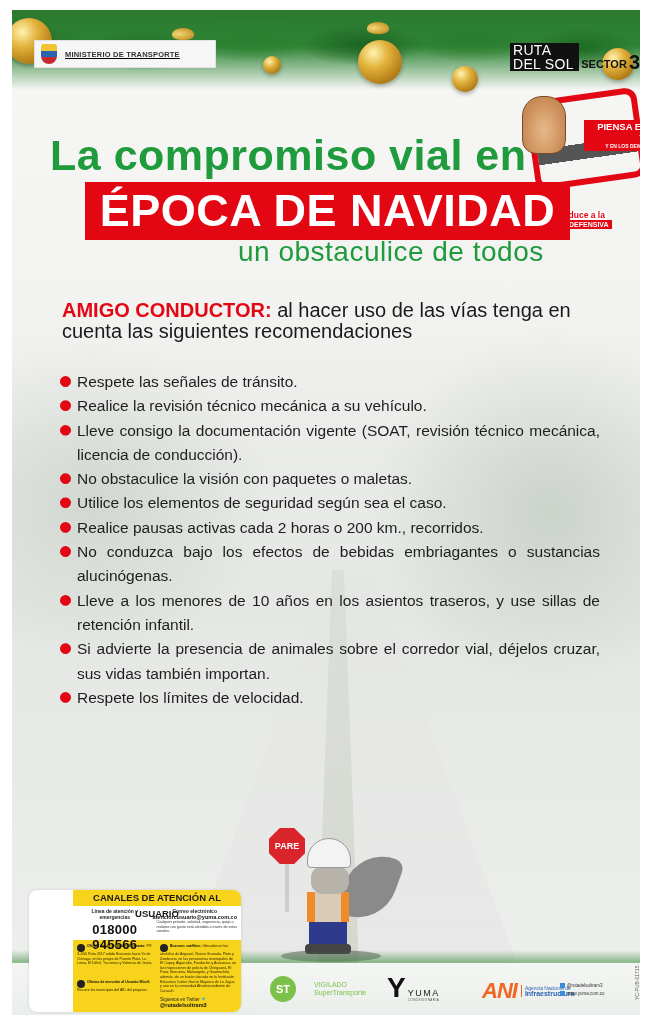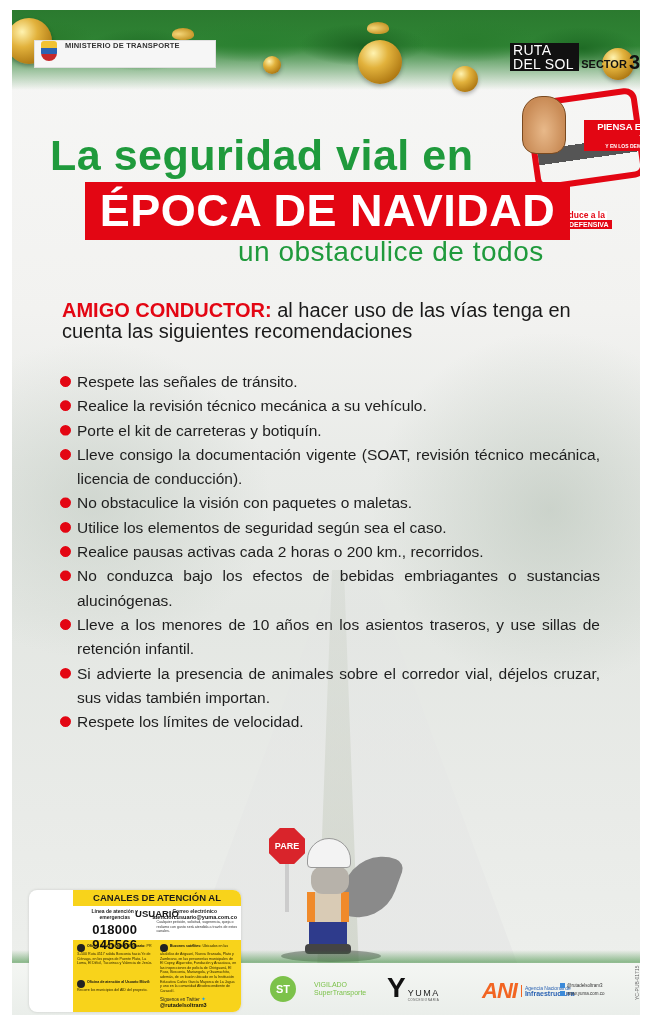--- a/index.html
+++ b/index.html
@@ -53,21 +53,21 @@
   .bow {
     position: absolute; width: 22px; height: 12px;
     background: radial-gradient(ellipse at 30% 50%, #f5d77a, #c99a2c 70%);
     border-radius: 50% 50% 40% 40%;
   }
 
   
   .ministerio {
     position: absolute; left: 22px; top: 30px; width: 182px; height: 28px;
     background: #f6f6f6; border: 1px solid #e0e0e0;
-    display: flex; align-items: flex-start; gap: 8px; padding-left: 6px;
+    display: flex; align-items: center; gap: 8px; padding-left: 6px; text-decoration: underline;
   }
   .coat { width: 16px; height: 20px; border-radius: 3px 3px 8px 8px;
     background: linear-gradient(180deg, #f1c232 0 35%, #2b63b3 35% 65%, #c6292b 65% 100%); }
   .ministerio span { font-size: 7.5px; font-weight: bold; color: #333; letter-spacing: 0.2px; }
 
   
   .ruta {
     position: absolute; left: 490px; top: 33px; display: flex; align-items: flex-end; gap: 2px;
   }
   .ruta .rds { background: #111; color: #fff; font-weight: normal; font-size: 14px; padding: 0 3px; line-height: 14px; letter-spacing: 0.3px; margin-left: 8px; }
@@ -239,34 +239,33 @@
     <div class="piensa">
       <span>PIENSA EN TI</span>
       <small>Y EN LOS DEMÁS</small>
     </div>
     <div class="conduce">
       <span class="c1">Conduce a la</span>
       <span class="c2">DEFENSIVA</span>
     </div>
   </div>
 
-  <div class="title1">La seguridad vial en</div>
+  <div class="title1">La compromiso vial en</div>
   <div class="title2">
     <span>ÉPOCA DE NAVIDAD</span>
   </div>
   <div class="title3">un obstaculice de todos</div>
 
   <div class="intro">
     <b>AMIGO CONDUCTOR:</b><span> al hacer uso de las vías tenga en cuenta las siguientes recomendaciones</span>
   </div>
 
   <ul class="recs">
     <li><span class="dot"></span><span>Respete las señales de tránsito.</span></li>
     <li><span class="dot"></span><span>Realice la revisión técnico mecánica a su vehículo.</span></li>
-    <li><span class="dot"></span><span>Porte el kit de carreteras y botiquín.</span></li>
     <li><span class="dot"></span><span>Lleve consigo la documentación vigente (SOAT, revisión técnico mecánica, licencia de conducción).</span></li>
     <li><span class="dot"></span><span>No obstaculice la visión con paquetes o maletas.</span></li>
     <li><span class="dot"></span><span>Utilice los elementos de seguridad según sea el caso.</span></li>
     <li><span class="dot"></span><span>Realice pausas activas cada 2 horas o 200 km., recorridos.</span></li>
     <li><span class="dot"></span><span>No conduzca bajo los efectos de bebidas embriagantes o sustancias alucinógenas.</span></li>
     <li><span class="dot"></span><span>Lleve a los menores de 10 años en los asientos traseros, y use sillas de retención infantil.</span></li>
     <li><span class="dot"></span><span>Si advierte la presencia de animales sobre el corredor vial, déjelos cruzar, sus vidas también importan.</span></li>
     <li><span class="dot"></span><span>Respete los límites de velocidad.</span></li>
   </ul>
 

